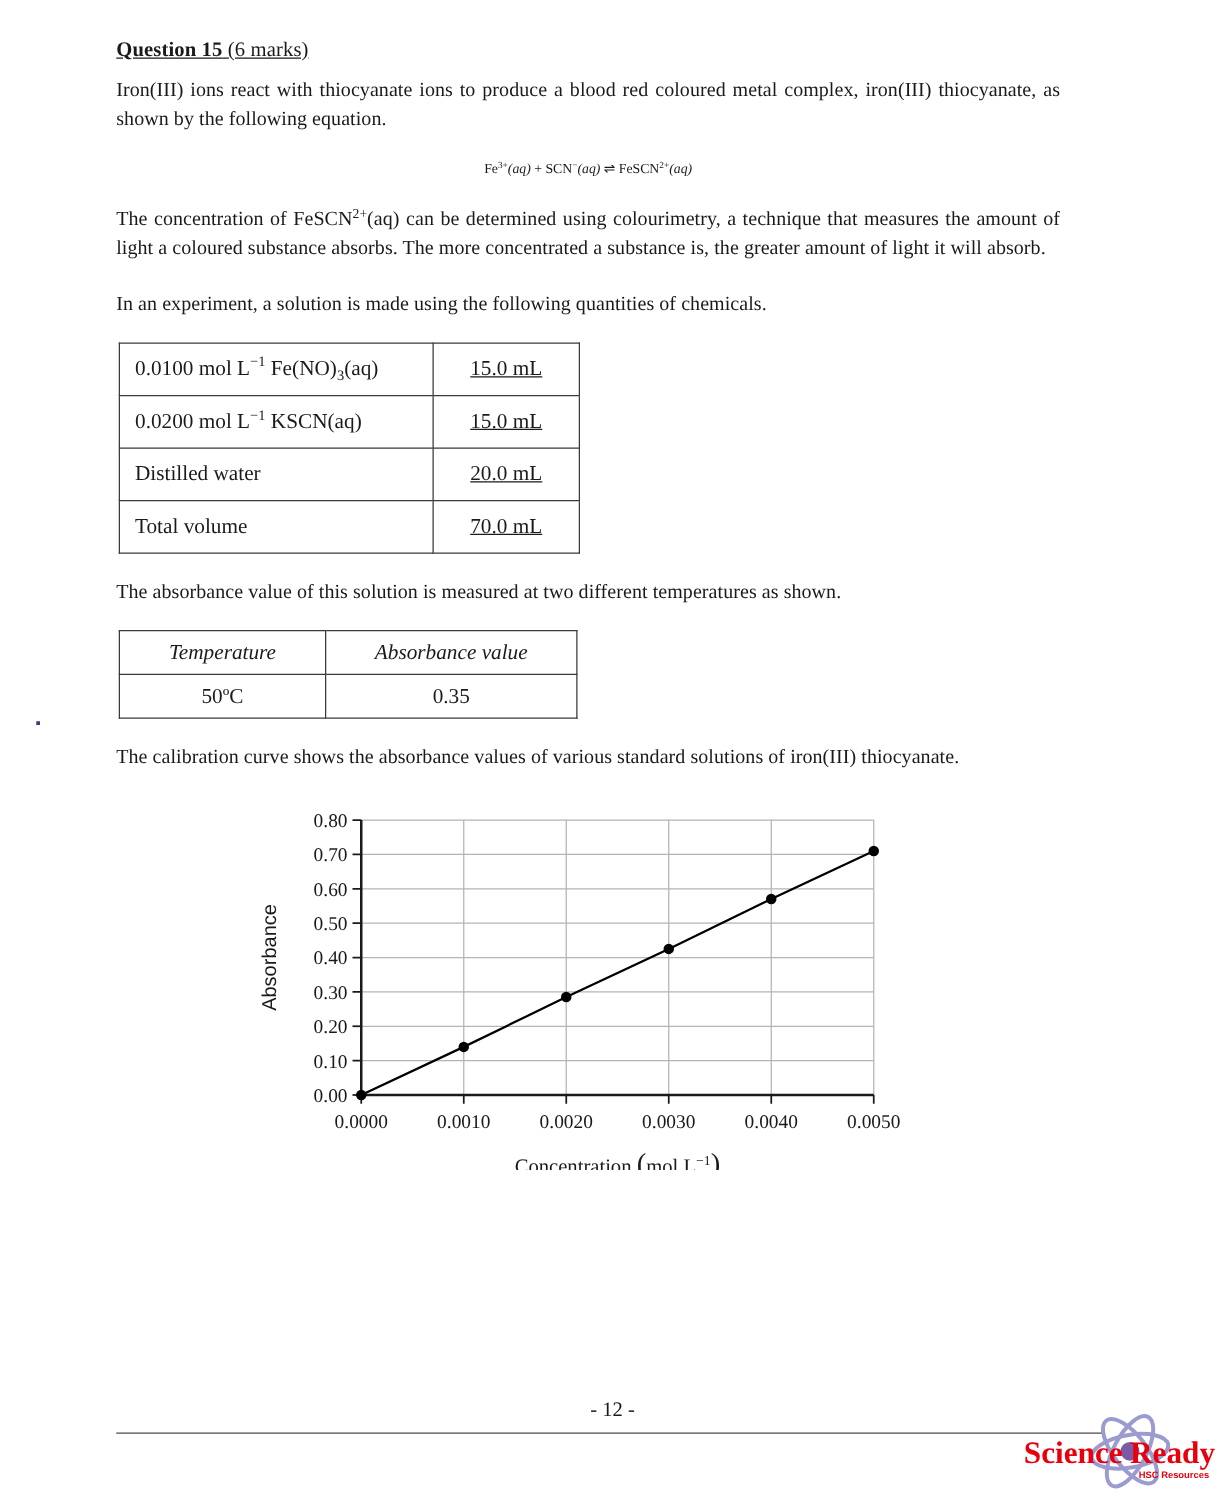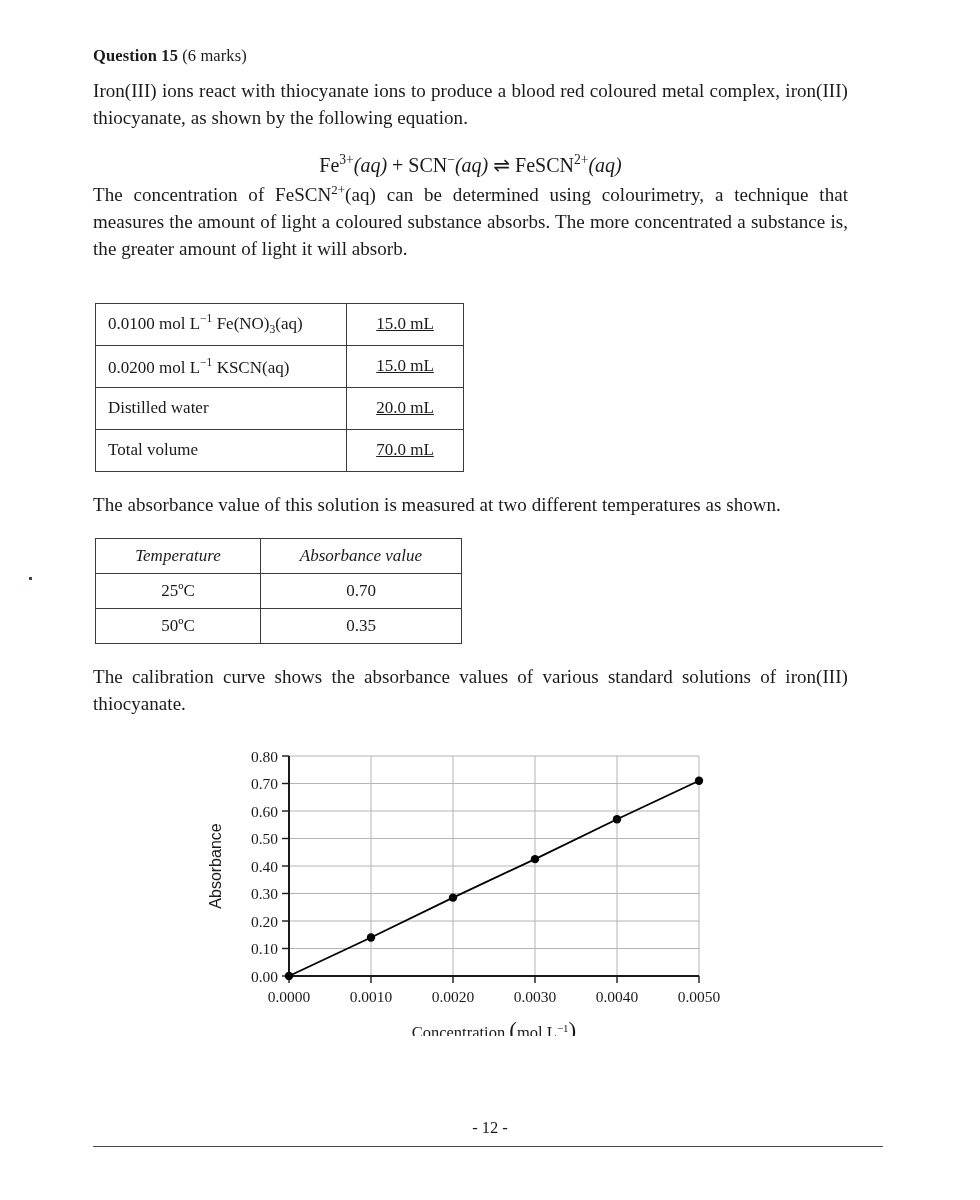--- a/index.html
+++ b/index.html
@@ -23,39 +23,40 @@
 
   .content {
     position: absolute;
     left: 93px;
     top: 30px;
     width: 755px;
   }
 
   .q-head {
     font-size: 16.5px;
-    margin: 16px 0 12px 0;
+    margin: 0 0 12px 0;
     letter-spacing: 0.1px;
+    text-decoration: underline;
   }
   .q-head .qnum { font-weight: bold; }
 
   p.para {
-    font-size: 19px;
+    font-size: 16px;
     line-height: 1.42;
     text-align: justify;
     margin: 0 0 9px 0;
     letter-spacing: 0.05px;
     font-family: Liberation Serif, serif;
   }
   p.para.nojust { text-align: left; }
 
   .equation {
     text-align: center;
-    font-size: 20px;
-    margin: 20px 0 4px 0;
+    font-size: 11px;
+    margin: 20px 0 22px 0;
   }
   .equation .it { font-style: italic; }
   sup, sub { font-size: 0.68em; }
   sup { vertical-align: super; }
   sub { vertical-align: sub; }
 
   .spacer-sm { height: 13px; }
   .spacer-md { height: 20px; }
 
   
@@ -163,20 +164,21 @@
       <span>+</span>
       <span>SCN</span><sup>−</sup><span class="it">(aq)</span>
       <span>⇌</span>
       <span>FeSCN</span><sup>2+</sup><span class="it">(aq)</span>
     </div>
 
     <p class="para"><span>The concentration of FeSCN</span><sup>2+</sup><span class="it">(aq)</span><span> can be determined using colourimetry, a technique that measures the amount of light a coloured substance absorbs. The more concentrated a substance is, the greater amount of light it will absorb.</span></p>
 
     <div class="spacer-sm"></div>
 
+    <p class="para nojust">In an experiment, a solution is made using the following quantities of chemicals.</p>
 
     <table class="doc-table" id="chemicals-table">
       <tbody>
         <tr>
           <td class="c-name"><span>0.0100 mol L</span><sup>−1</sup><span> Fe(NO)</span><sub>3</sub><span class="it">(aq)</span></td>
           <td class="c-val">15.0 mL</td>
         </tr>
         <tr>
           <td class="c-name"><span>0.0200 mol L</span><sup>−1</sup><span> KSCN</span><span class="it">(aq)</span></td>
           <td class="c-val">15.0 mL</td>
@@ -197,24 +199,20 @@
     <p class="para nojust">The absorbance value of this solution is measured at two different temperatures as shown.</p>
 
     <table class="doc-table" id="absorbance-table">
       <thead>
         <tr>
           <th class="col-a">Temperature</th>
           <th class="col-b">Absorbance value</th>
         </tr>
       </thead>
       <tbody>
-        <tr>
-          <td class="col-a">25ºC</td>
-          <td class="col-b">0.70</td>
-        </tr>
         <tr>
           <td class="col-a">50ºC</td>
           <td class="col-b">0.35</td>
         </tr>
       </tbody>
     </table>
 
     <div class="spacer-md"></div>
 
     <p class="para">The calibration curve shows the absorbance values of various standard solutions of iron(III) thiocyanate.</p>
@@ -278,14 +276,27 @@
           <text x="0" y="0" text-anchor="middle" font-family="'Liberation Sans', sans-serif" font-size="16" fill="#1a1a1a" transform="translate(128,130) rotate(-90)">Absorbance</text>
           <text x="401" y="302" text-anchor="middle" font-family="'Liberation Serif', serif" font-size="16.5" fill="#1a1a1a"><tspan>Concentration </tspan><tspan font-size="23">(</tspan><tspan>mol L</tspan><tspan dy="-6" font-size="11">−1</tspan><tspan font-size="23" dy="6">)</tspan></text>
         </svg>
     </div>
 
   </div>
 
   <div class="page-number">- 12 -</div>
   <div class="footer-rule"></div>
 
+  <div class="logo">
+    <svg width="160" height="66" viewBox="0 0 160 66">
+      <g id="atom-group">
+        <ellipse cx="88" cy="31" rx="31" ry="13" fill="none" stroke="#9b9bd0" stroke-width="3.2" transform="rotate(-62 88 31)"></ellipse>
+        <ellipse cx="88" cy="31" rx="31" ry="13" fill="none" stroke="#9b9bd0" stroke-width="3.2" transform="rotate(-10 88 31)"></ellipse>
+        <ellipse cx="88" cy="31" rx="31" ry="13" fill="none" stroke="#9b9bd0" stroke-width="3.2" transform="rotate(52 88 31)"></ellipse>
+        <circle cx="88" cy="31" r="7.5" fill="#7b5aa6"></circle>
+      </g>
+      <text id="logo-word-1" x="3" y="40" font-family="'Liberation Serif', serif" font-size="25" font-weight="bold" fill="#e8000d">Science</text>
+      <text id="logo-word-2" x="88" y="40" font-family="'Liberation Serif', serif" font-size="25" font-weight="bold" fill="#e8000d">Ready</text>
+      <text id="logo-tagline" x="95" y="52" font-family="'Liberation Sans', sans-serif" font-size="7.5" font-weight="bold" fill="#e8000d">HSC Resources</text>
+    </svg>
+  </div>
 
 </div>
 
 </body></html>

